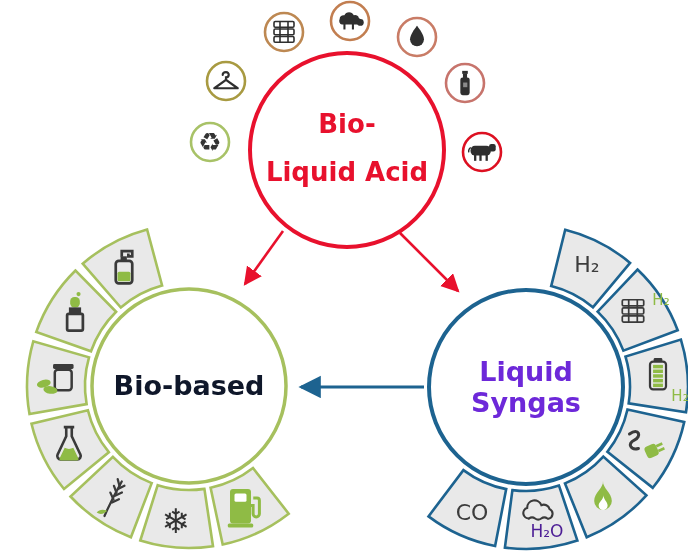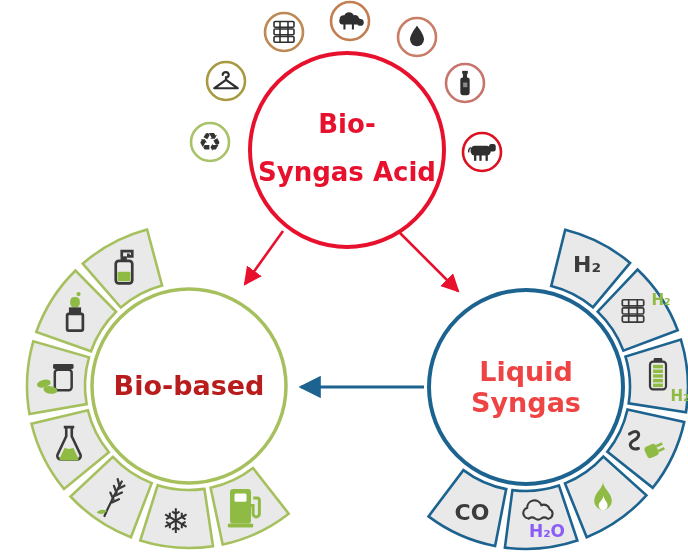--- a/index.html
+++ b/index.html
@@ -1,29 +1,29 @@
 <!DOCTYPE html>
 <html><head>
 <meta charset="utf-8">
 <style>
   html,body{margin:0;padding:0;background:#fff;}
   .stage{position:relative;width:688px;height:559px;background:#fff;overflow:hidden;
          font-family:"DejaVu Sans","Liberation Sans",sans-serif;margin-left:17px;}
   svg.geom{position:absolute;left:0;top:0;}
   .icon{position:absolute;transform:translate(-50%,-50%);display:flex;align-items:center;justify-content:center;line-height:1;}
-  .lbl{position:absolute;transform:translate(-50%,-50%);font-weight:bold;white-space:nowrap;
+  .lbl{position:absolute;transform:translate(-50%,-50%);font-weight:normal;white-space:nowrap;
        font-family:"DejaVu Sans",sans-serif;}
   .node-label{position:absolute;transform:translate(-50%,-50%);text-align:center;font-weight:bold;
        font-family:"DejaVu Sans",sans-serif;}
   .formic-label{color:#e8112d;font-size:26px;line-height:1.85;}
-  .chem-label{color:#b91c1c;font-size:27px;line-height:1.7;text-align:center;}
-  .syngas-label{color:#ef4444;font-size:27px;}
+  .chem-label{color:#0f172a;font-size:27px;line-height:1.7;text-align:center;}
+  .syngas-label{color:#6d28d9;font-size:27px;}
   .lbl-dark{color:#3c3c3c;font-size:22px;}
   .lbl-green{color:#8fbb45;font-size:15px;}
-  .lbl-green-lg{color:#8b5cf6;font-size:17px;}
+  .lbl-green-lg{color:#4c1d95;font-size:17px;}
   .glyph-dark{color:#333;font-family:"DejaVu Sans",sans-serif;}
 </style>
 </head>
 <body>
 
 <div class="stage">
 
   <svg class="geom" width="688" height="559" viewBox="0 0 688 559">
     <defs>
       <marker id="arrow-red" markerWidth="10" markerHeight="10" refX="6.2" refY="3.5" orient="auto">
@@ -68,21 +68,21 @@
       <circle cx="465" cy="152" r="19" fill="#ffffff" stroke-width="2.6" stroke="#dd1021"></circle>
     </g>
 
     <line x1="266" y1="231" x2="228" y2="284" stroke="#e8112d" stroke-width="2.6" marker-end="url(#arrow-red)"></line>
     <line x1="383" y1="233" x2="441" y2="291" stroke="#e8112d" stroke-width="2.6" marker-end="url(#arrow-red)"></line>
     <line x1="407" y1="387" x2="284" y2="387" stroke="#1d6390" stroke-width="3.2" marker-end="url(#arrow-blue)"></line>
   </svg>
 
   <div class="node-label formic-label" style="left:330px;top:148px;">
     <div>Bio-</div>
-    <div>Syngas Acid</div>
+    <div>Liquid Acid</div>
   </div>
   <div class="node-label chem-label" style="left:172px;top:386px;">
     <div>Bio-based</div>
   </div>
   <div class="node-label syngas-label" style="left:509px;top:387px;">Liquid Syngas</div>
 
   <div class="icon glyph-dark" style="left:193px;top:142px;font-size:26px;">♻</div>
 
   <div class="icon" style="left:209px;top:82px;">
     <svg width="32" height="26" viewBox="0 0 24 20">

